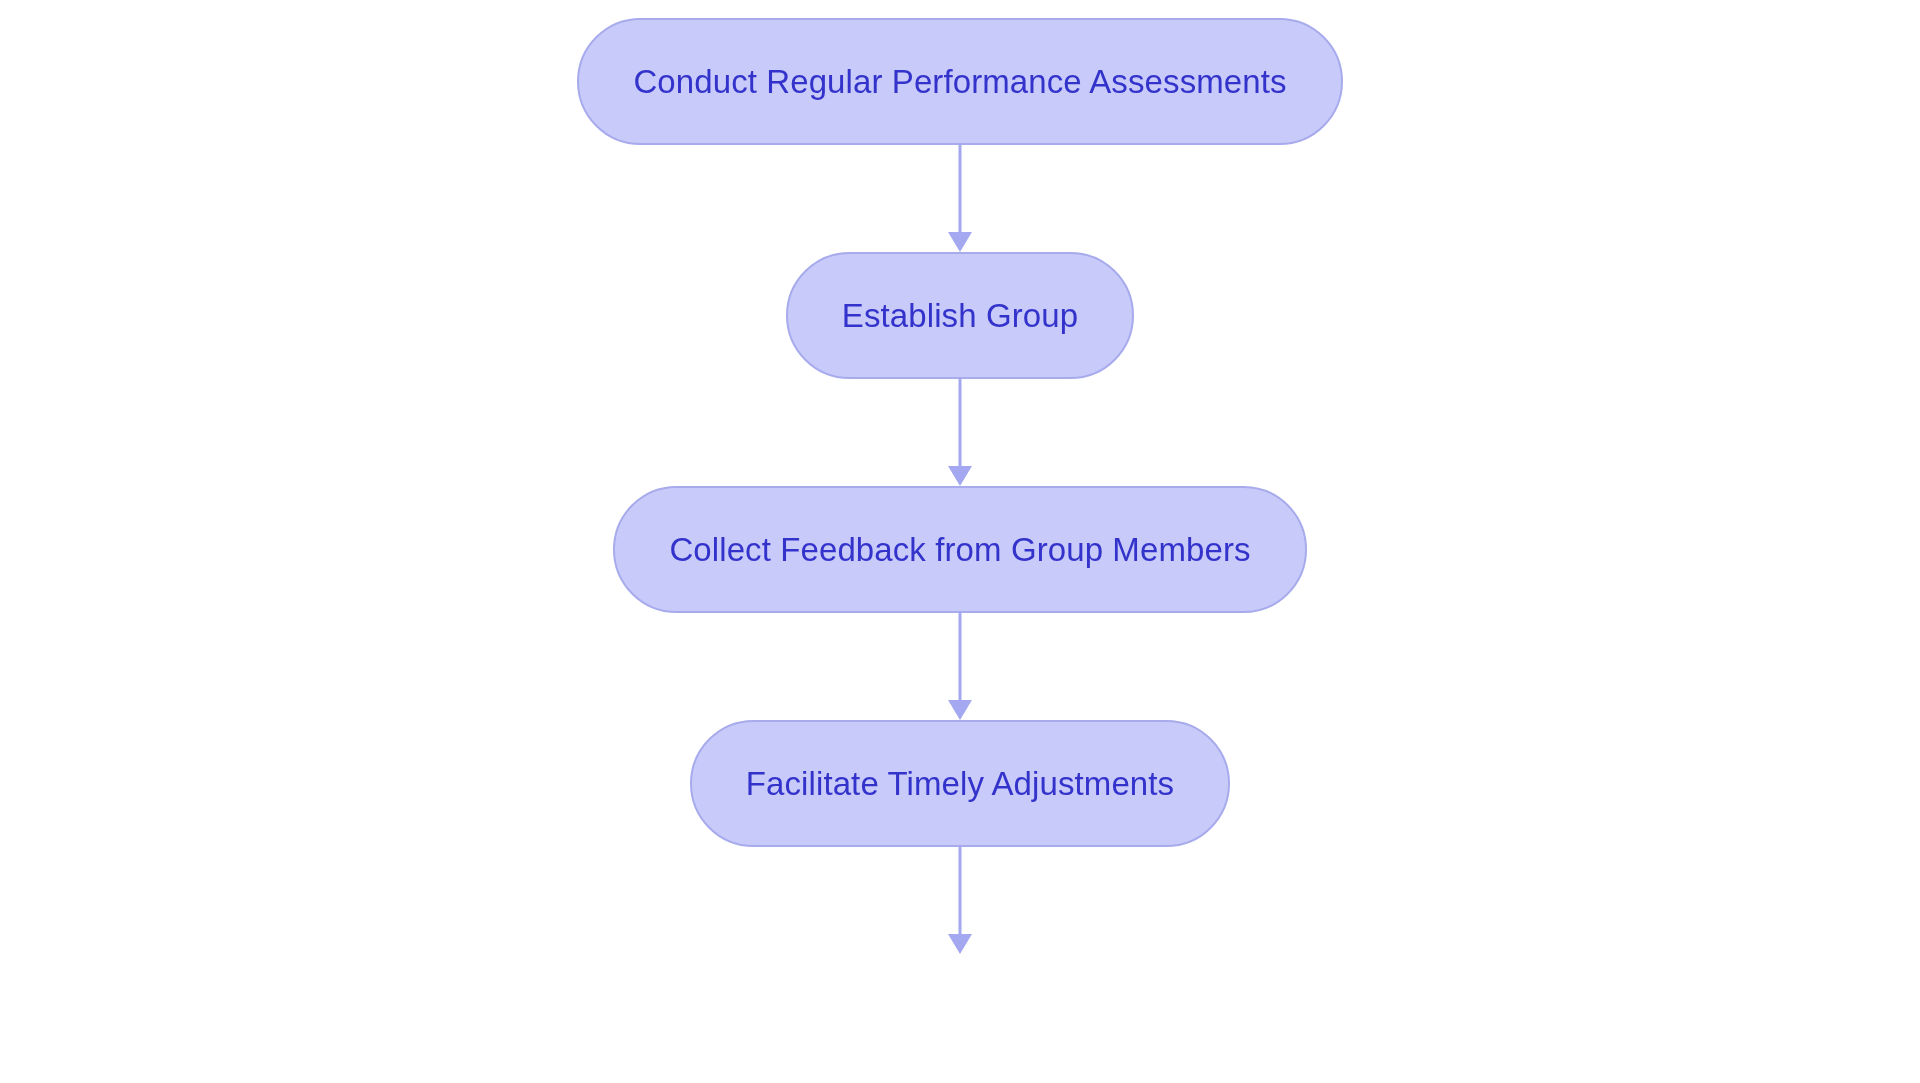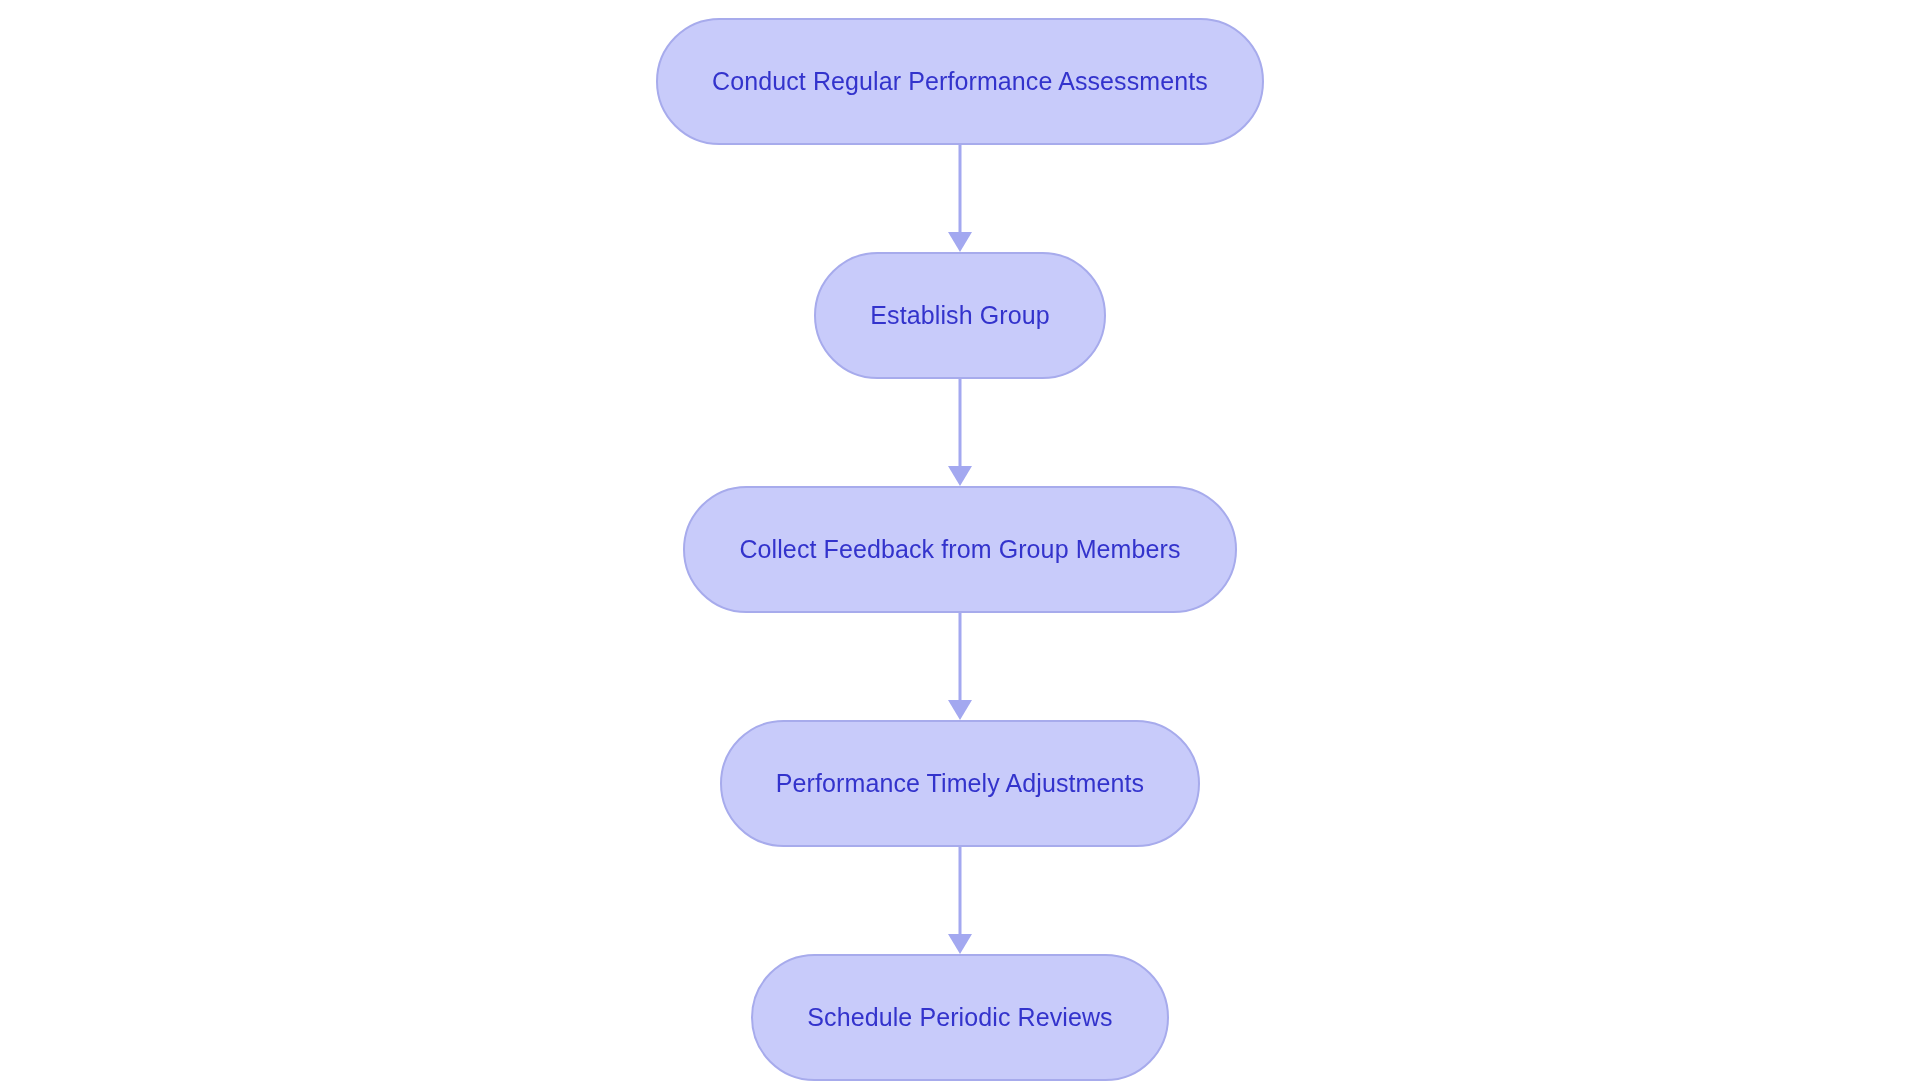--- a/index.html
+++ b/index.html
@@ -40,21 +40,21 @@
     background: #c8cbfa;
     display: flex;
     align-items: center;
     justify-content: center;
     padding: 0 54px;
     flex: none;
   }
 
   .node-label {
     color: #3333cc;
-    font-size: 25px;
+    font-size: 33px;
     font-family: "Liberation Sans", sans-serif;
     font-weight: 400;
     line-height: 1;
     white-space: nowrap;
     letter-spacing: 0.1px;
   }
 
   .connector {
     flex: none;
     width: 26px;
@@ -113,26 +113,23 @@
     <div class="node">
       <span class="node-label">Collect Feedback from Group Members</span>
     </div>
 
     <div class="connector">
       <div class="stem"></div>
       <div class="head"></div>
     </div>
 
     <div class="node">
-      <span class="node-label">Performance Timely Adjustments</span>
+      <span class="node-label">Facilitate Timely Adjustments</span>
     </div>
 
     <div class="connector">
       <div class="stem"></div>
       <div class="head"></div>
     </div>
 
-    <div class="node">
-      <span class="node-label">Schedule Periodic Reviews</span>
-    </div>
 
   </div>
 </div>
 
 </body></html>

